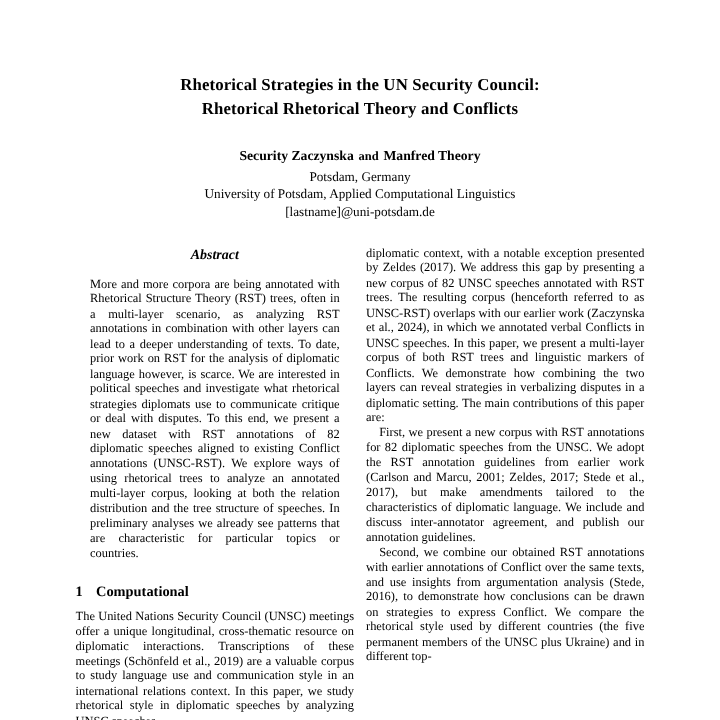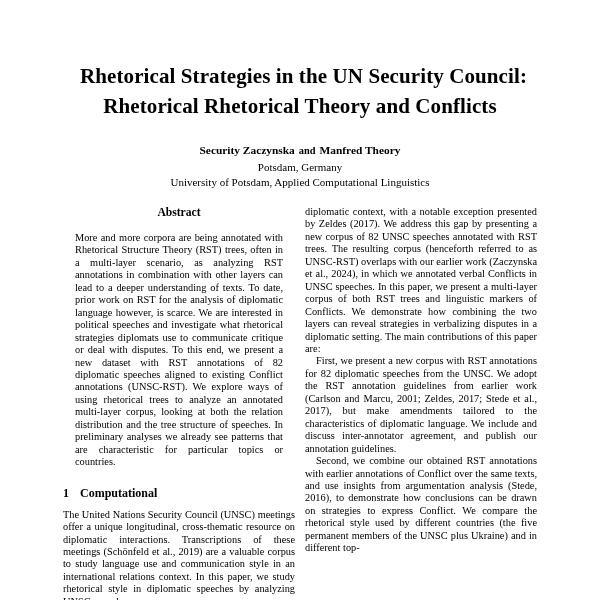--- a/index.html
+++ b/index.html
@@ -22,21 +22,21 @@
     background: #ffffff;
     overflow: hidden;
   }
 
   
   .title-block {
     padding-top: 62px;
     text-align: center;
   }
   .paper-title {
-    font-size: 21px;
+    font-size: 14px;
     font-weight: bold;
     line-height: 1.42;
     letter-spacing: 0.1px;
     margin: 0 auto;
     width: 440px;
   }
   .paper-title .tline {
     display: block;
     white-space: nowrap;
   }
@@ -91,20 +91,21 @@
 
   .abstract-wrap {
     width: 208px;
     margin: 0 auto;
   }
   .abstract-heading {
     text-align: center;
     font-size: 11.6px;
     font-weight: bold;
     margin: 0 0 13px 0;
+    font-style: italic;
   }
 
   p.body-par {
     margin: 0;
     font-size: 10.35px;
     line-height: 12.45px;
     text-align: justify;
     text-justify: inter-word;
     hyphens: manual;
   }
@@ -136,20 +137,21 @@
 
     <div class="authors">
       <span>Security Zaczynska</span><span class="sep">and</span><span>Manfred Theory</span>
     </div>
 
     <div class="affiliation">
       <span class="affil-line">Potsdam, Germany</span>
       <span class="affil-line">University of Potsdam, Applied Computational Linguistics</span>
     </div>
 
+    <div class="email">[lastname]@uni-potsdam.de</div>
   </div>
 
   <div class="columns">
 
     <div class="col col-left">
       <div class="abstract-wrap">
         <div class="abstract-heading">Abstract</div>
         <p class="body-par">More and more corpora are being annotated with Rhetorical Structure Theory (RST) trees, often in a multi-layer scenario, as analyzing RST annotations in combination with other layers can lead to a deeper understanding of texts. To date, prior work on RST for the analysis of diplomatic language however, is scarce. We are interested in political speeches and investigate what rhetorical strategies diplomats use to communicate critique or deal with disputes. To this end, we present a new dataset with RST annotations of 82 diplomatic speeches aligned to existing Conflict annotations (UNSC-RST). We explore ways of using rhetorical trees to analyze an annotated multi-layer corpus, looking at both the relation distribution and the tree structure of speeches. In preliminary analyses we already see patterns that are characteristic for particular topics or countries.</p>
       </div>
 

